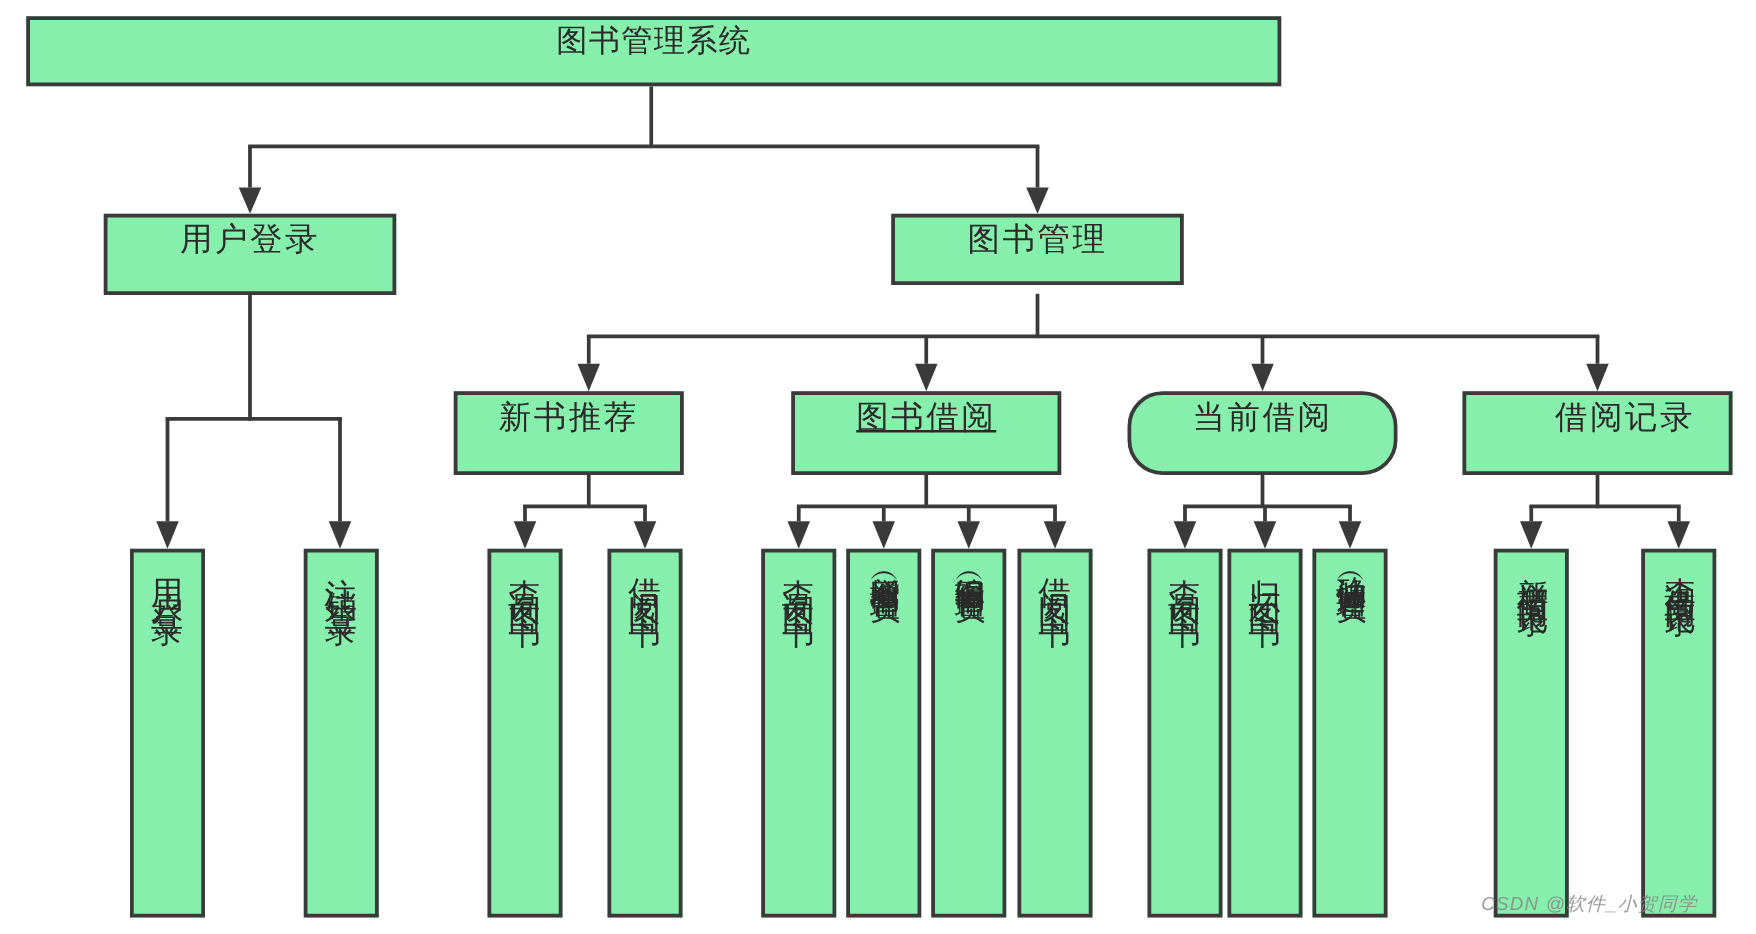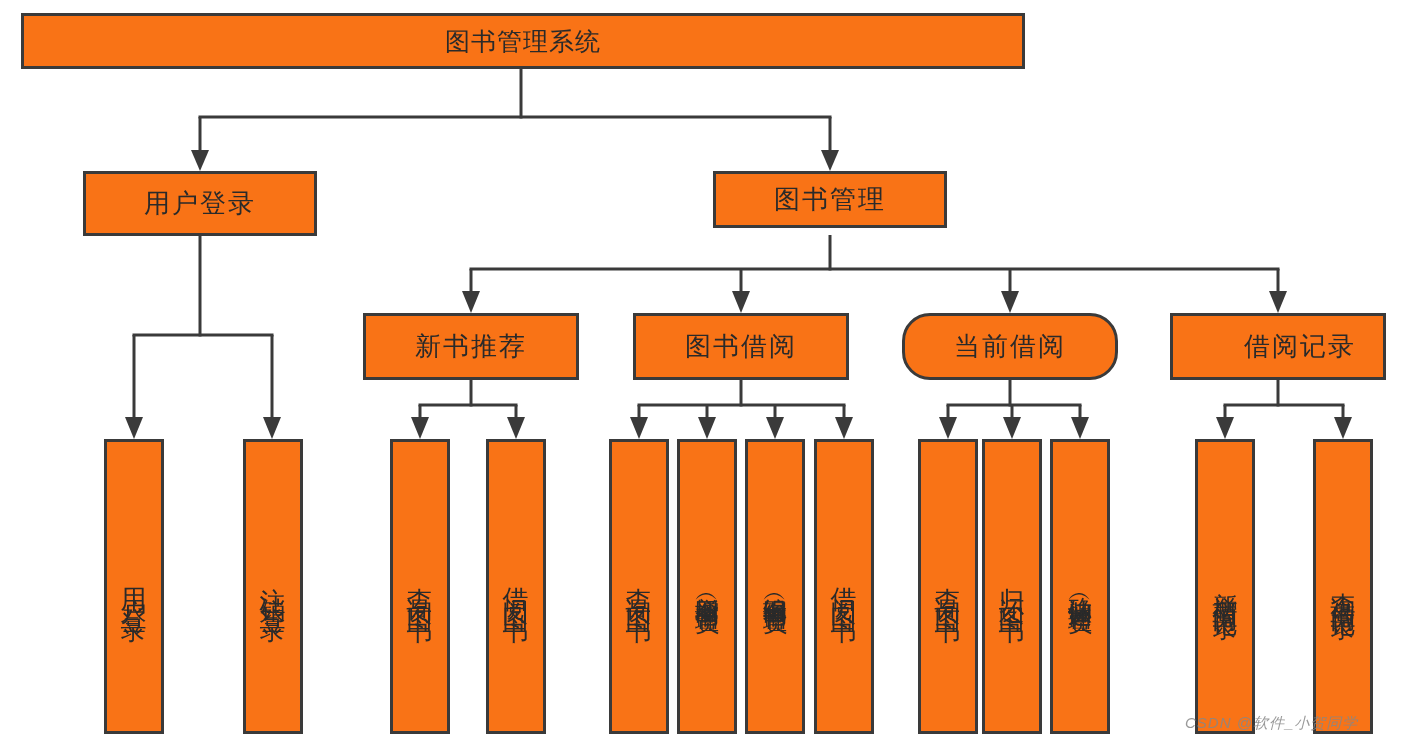--- a/index.html
+++ b/index.html
@@ -15,22 +15,22 @@
     color:var(--text);
     overflow:hidden;
   }
   #wires{position:absolute;left:0;top:0;z-index:1;}
   #wires line{stroke:var(--line);stroke-width:3;}
   #wires polygon{fill:var(--line);}
   .node{
     position:absolute;
     box-sizing:border-box;
     border:3px solid var(--line);
-    background:#f97316;
-    display:flex;align-items:center;justify-content:center;
+    background:#86efac;
+    display:flex;justify-content:center;
     z-index:2;
   }
   .node .lbl{
     font-size:26px;
     letter-spacing:2px;
     color:var(--text);
     white-space:nowrap;
   }
   .root .lbl{font-size:25px;letter-spacing:1px;}
   .leaf{
@@ -141,24 +141,24 @@
     <span class="lbl">图书管理系统</span>
   </div>
 
   <div class="node" style="left:83px;top:171px;width:234px;height:65px;">
     <span class="lbl">用户登录</span>
   </div>
   <div class="node" style="left:713px;top:171px;width:234px;height:57px;">
     <span class="lbl">图书管理</span>
   </div>
 
-  <div class="node" style="left:363px;top:313px;width:216px;height:67px;">
+  <div class="node" style="left:363px;top:313px;width:184px;height:67px;">
     <span class="lbl">新书推荐</span>
   </div>
-  <div class="node" style="left:633px;top:313px;width:216px;height:67px;">
+  <div class="node" style="left:633px;top:313px;width:216px;height:67px;text-decoration:underline;">
     <span class="lbl">图书借阅</span>
   </div>
   <div class="node" style="left:902px;top:313px;width:216px;height:67px;border-radius:28px;">
     <span class="lbl">当前借阅</span>
   </div>
   <div class="node" style="left:1170px;top:313px;width:216px;height:67px;padding-left:44px;">
     <span class="lbl">借阅记录</span>
   </div>
 
   <div class="node leaf" style="left:104px;">

